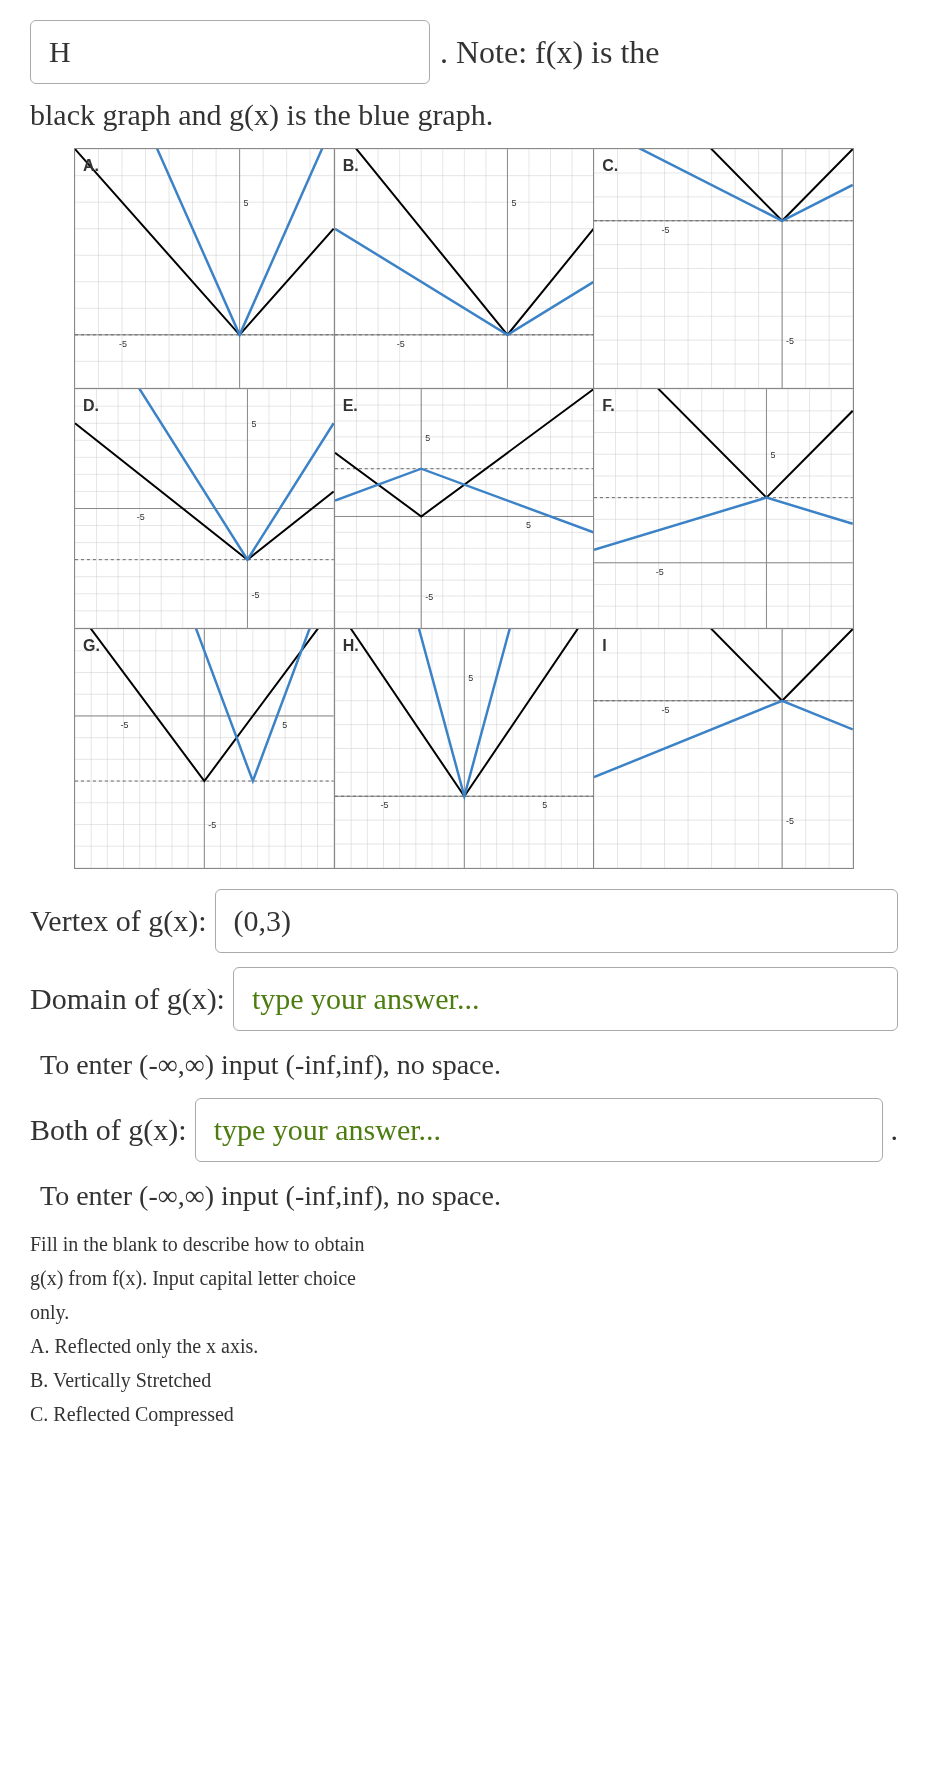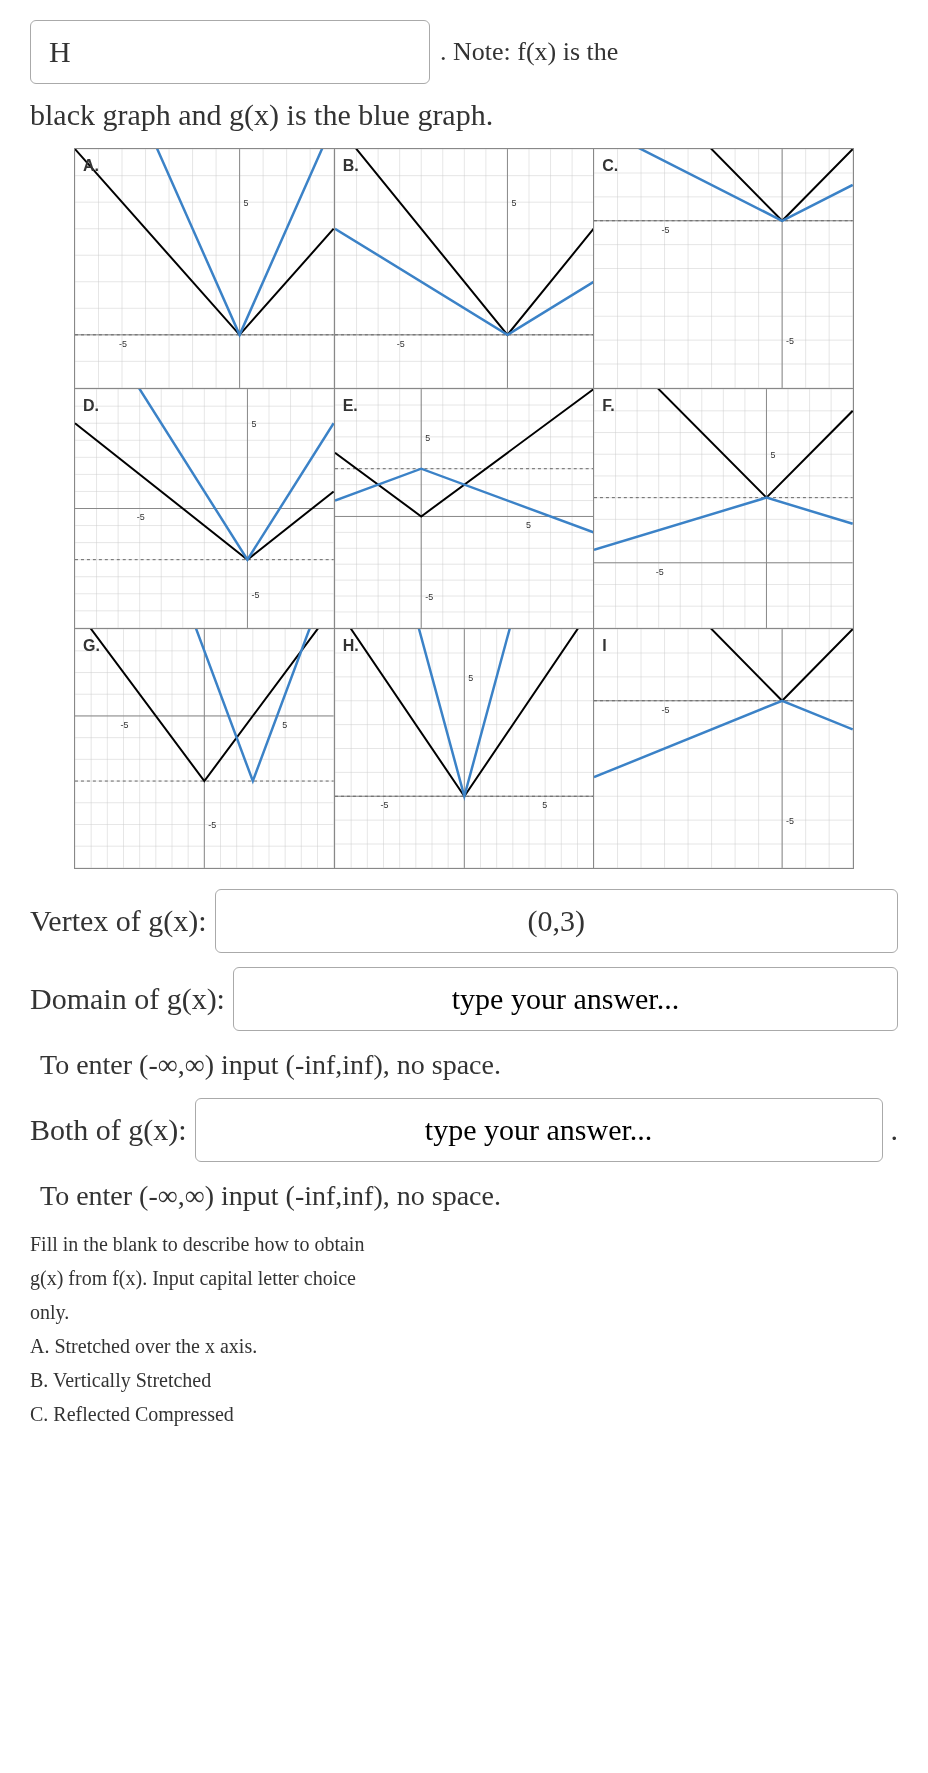--- a/index.html
+++ b/index.html
@@ -20,23 +20,23 @@
   }
   .input-box {
     border: 1px solid #aaa;
     border-radius: 6px;
     padding: 10px 18px;
     font-size: 30px;
     min-width: 80px;
     background: #fff;
     font-family: Georgia, serif;
   }
-  .input-box.wide { flex: 1; min-height: 56px; text-align: center; }
-  .input-box.placeholder { color: #000000; }
-  .note-text { font-size: 26px; }
+  .input-box.wide { flex: 1; min-height: 56px; }
+  .input-box.placeholder { color: #4d7c0f; }
+  .note-text { font-size: 32px; }
   .body-text { font-size: 30px; margin-bottom: 12px; margin-top: 8px; }
   .graph-table {
     border: 1px solid #888;
     border-collapse: collapse;
     width: 780px;
     margin: 0 auto 20px auto;
   }
   .graph-table td {
     border: 1px solid #888;
     width: 260px;
@@ -451,16 +451,16 @@
   <span class="field-label">Both of g(x):</span>
   <div class="input-box wide placeholder">type your answer...</div>
   <span>.</span>
 </div>
 <p class="hint-text">To enter (-∞,∞)  input (-inf,inf), no space.</p>
 
 <div class="instruction-block">
   <p>Fill in the blank to describe how to obtain</p>
   <p>g(x) from f(x).  Input capital letter choice</p>
   <p>only.</p>
-  <p>A. Stretched over the x axis.</p>
+  <p>A. Reflected only the x axis.</p>
   <p>B. Vertically Stretched</p>
   <p>C. Reflected Compressed</p>
 </div>
 
 </body></html>

